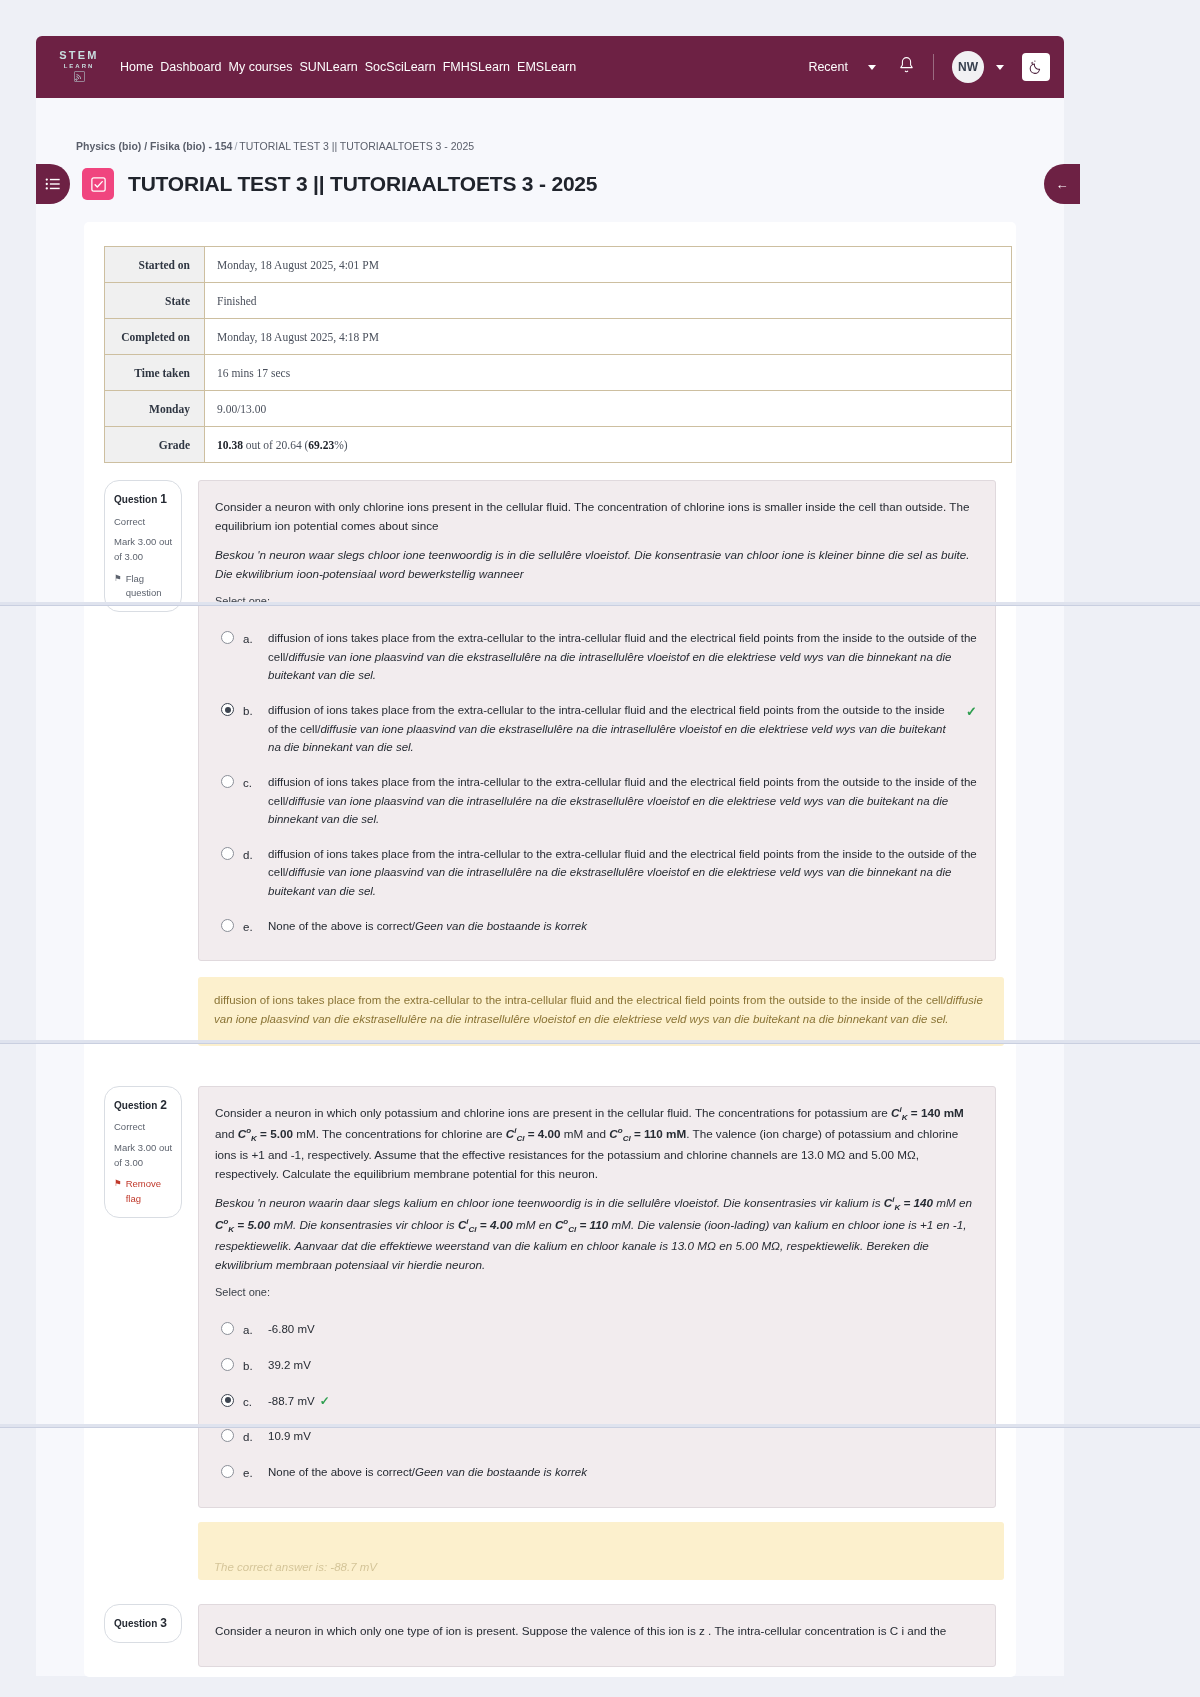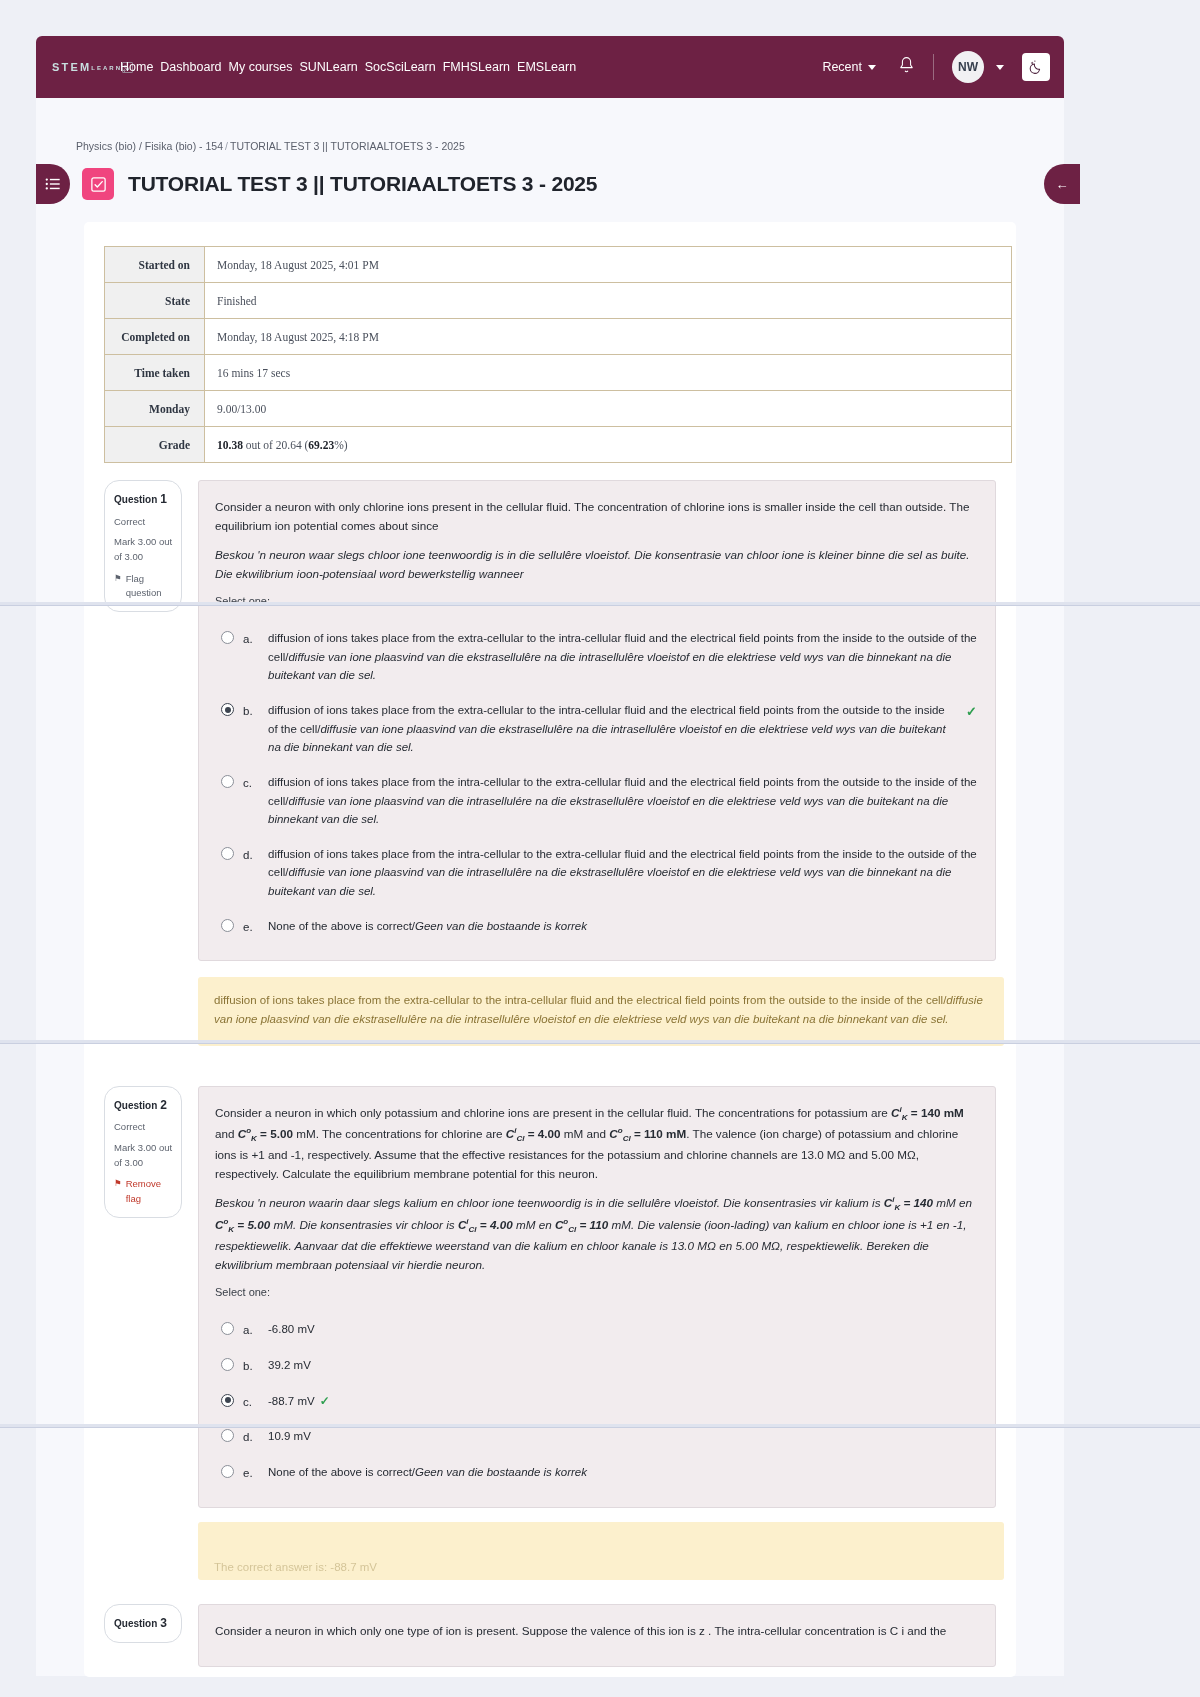--- a/index.html
+++ b/index.html
@@ -32,39 +32,39 @@
     position: absolute;
     left: 0; top: 0;
     width: 1028px; height: 62px;
     background: #6d2144;
     border-radius: 6px 6px 0 0;
     display: flex;
     align-items: center;
     padding: 0 14px 0 16px;
   }
   .brand {
-    display: flex; flex-direction: row; align-items: center;
+    display: flex; flex-direction: column; align-items: center;
     width: 54px; margin-right: 14px; line-height: 1; text-align: right;
   }
   .brand .b1 {
     color: #c9dfe0; font-size: 11px; letter-spacing: 2.2px; font-weight: 700;
   }
   .brand .b2 {
     color: #c9dfe0; font-size: 6px; letter-spacing: 2px; font-weight: 700; margin-top: 2px;
   }
   .brand .b3 { margin-top: 2px; font-size: 11px; color: #b9ccd0; }
   .nav-links { display: flex; align-items: center; gap: 7px; }
   .nav-links a {
     color: #fdfdfd; font-size: 12.5px; text-decoration: none; white-space: nowrap;
   }
   .nav-right {
     margin-left: auto; display: flex; align-items: center; gap: 0;
   }
   .recent-btn {
-    color: #fdfdfd; font-size: 12.5px; display: flex; align-items: center; gap: 6px;
+    color: #fdfdfd; font-size: 12.5px; display: flex; align-items: center; gap: 20px;
     margin-right: 22px;
   }
   .caret { width: 0; height: 0; border-left: 4px solid transparent;
            border-right: 4px solid transparent; border-top: 5px solid #fff; }
   .bell { margin-right: 18px; }
   .nav-sep { width: 1px; height: 26px; background: #9a6b80; margin-right: 18px; }
   .avatar {
     width: 32px; height: 32px; border-radius: 50%;
     background: #f1f1f3; color: #37404e;
     font-size: 12px; font-weight: 600;
@@ -76,21 +76,21 @@
     display: flex; align-items: center; justify-content: center;
     margin-left: 2px;
   }
 
   
   .breadcrumb {
     position: absolute; left: 40px; top: 104px;
     font-size: 10.5px; color: #5a5f6b; white-space: nowrap;
   }
   .breadcrumb .sep { color: #9aa0ab; padding: 0 2px; }
-  .breadcrumb a { color: #5a5f6b; text-decoration: none; }
+  .breadcrumb a { color: #5a5f6b; text-decoration: none; font-weight: bold; }
 
   .drawer-tab {
     position: absolute; left: 0px; top: 128px;
     width: 34px; height: 40px;
     background: #6d2144;
     border-radius: 0 22px 22px 0;
     display: flex; align-items: center; justify-content: center;
   }
   .drawer-tab-right {
     position: absolute; left: 1008px; top: 128px;
@@ -412,21 +412,21 @@
           </div>
           <div class="opt">
             <span class="radio"></span>
             <span class="olet">e.</span>
             <span class="otxt"><span>None of the above is correct/</span><i>Geen van die bostaande is korrek</i></span>
           </div>
         </div>
       </div>
     </div>
 
-    <div class="fbbox" style="margin-top:14px;height:58px;overflow:hidden;">
+    <div class="fbbox" style="margin-top:14px;height:58px;overflow:hidden;font-style:italic;">
       <div class="t1" style="opacity:.35;margin-top:22px;">The correct answer is: -88.7 mV</div>
     </div>
 
     <div class="qblock" style="margin-top:24px;">
       <div class="qinfo" style="padding-bottom:4px;">
         <div class="qn"><span>Question</span> <b>3</b></div>
       </div>
       <div class="qbody" style="">
         <p>Consider a neuron in which only one type of ion is present. Suppose the valence of this ion is z . The intra-cellular concentration is C i  and the</p>
       </div>

